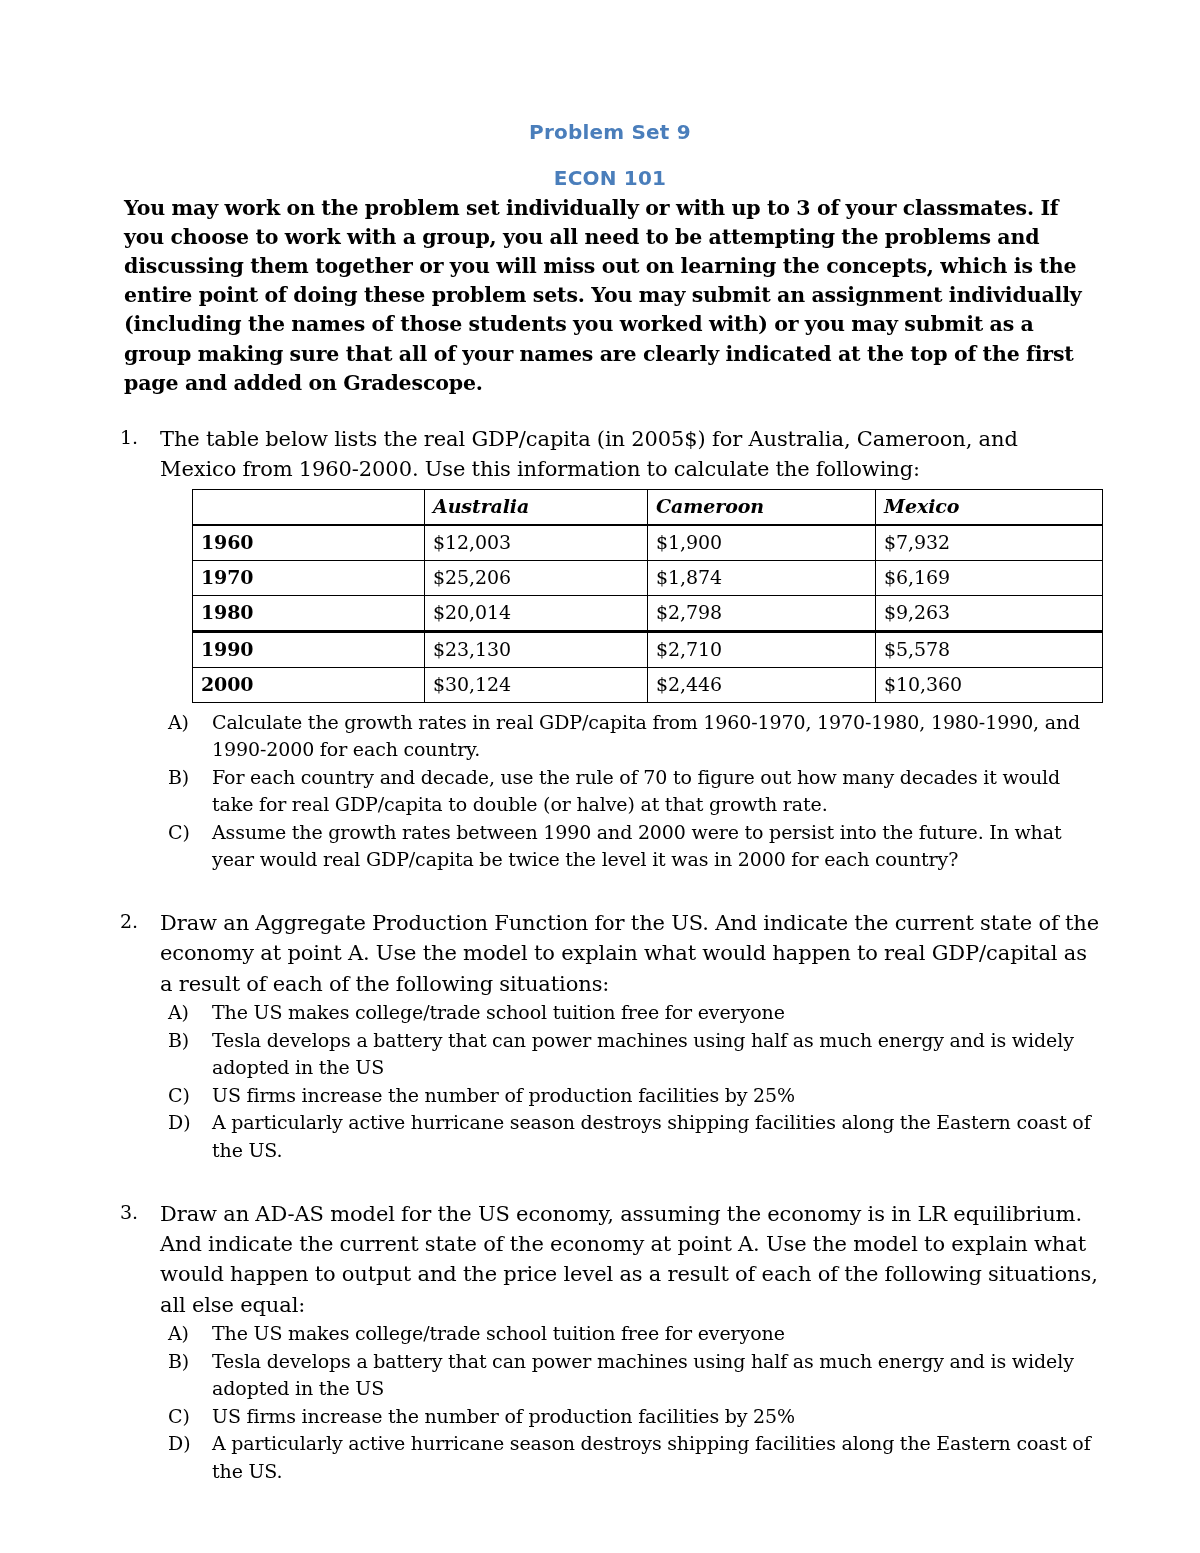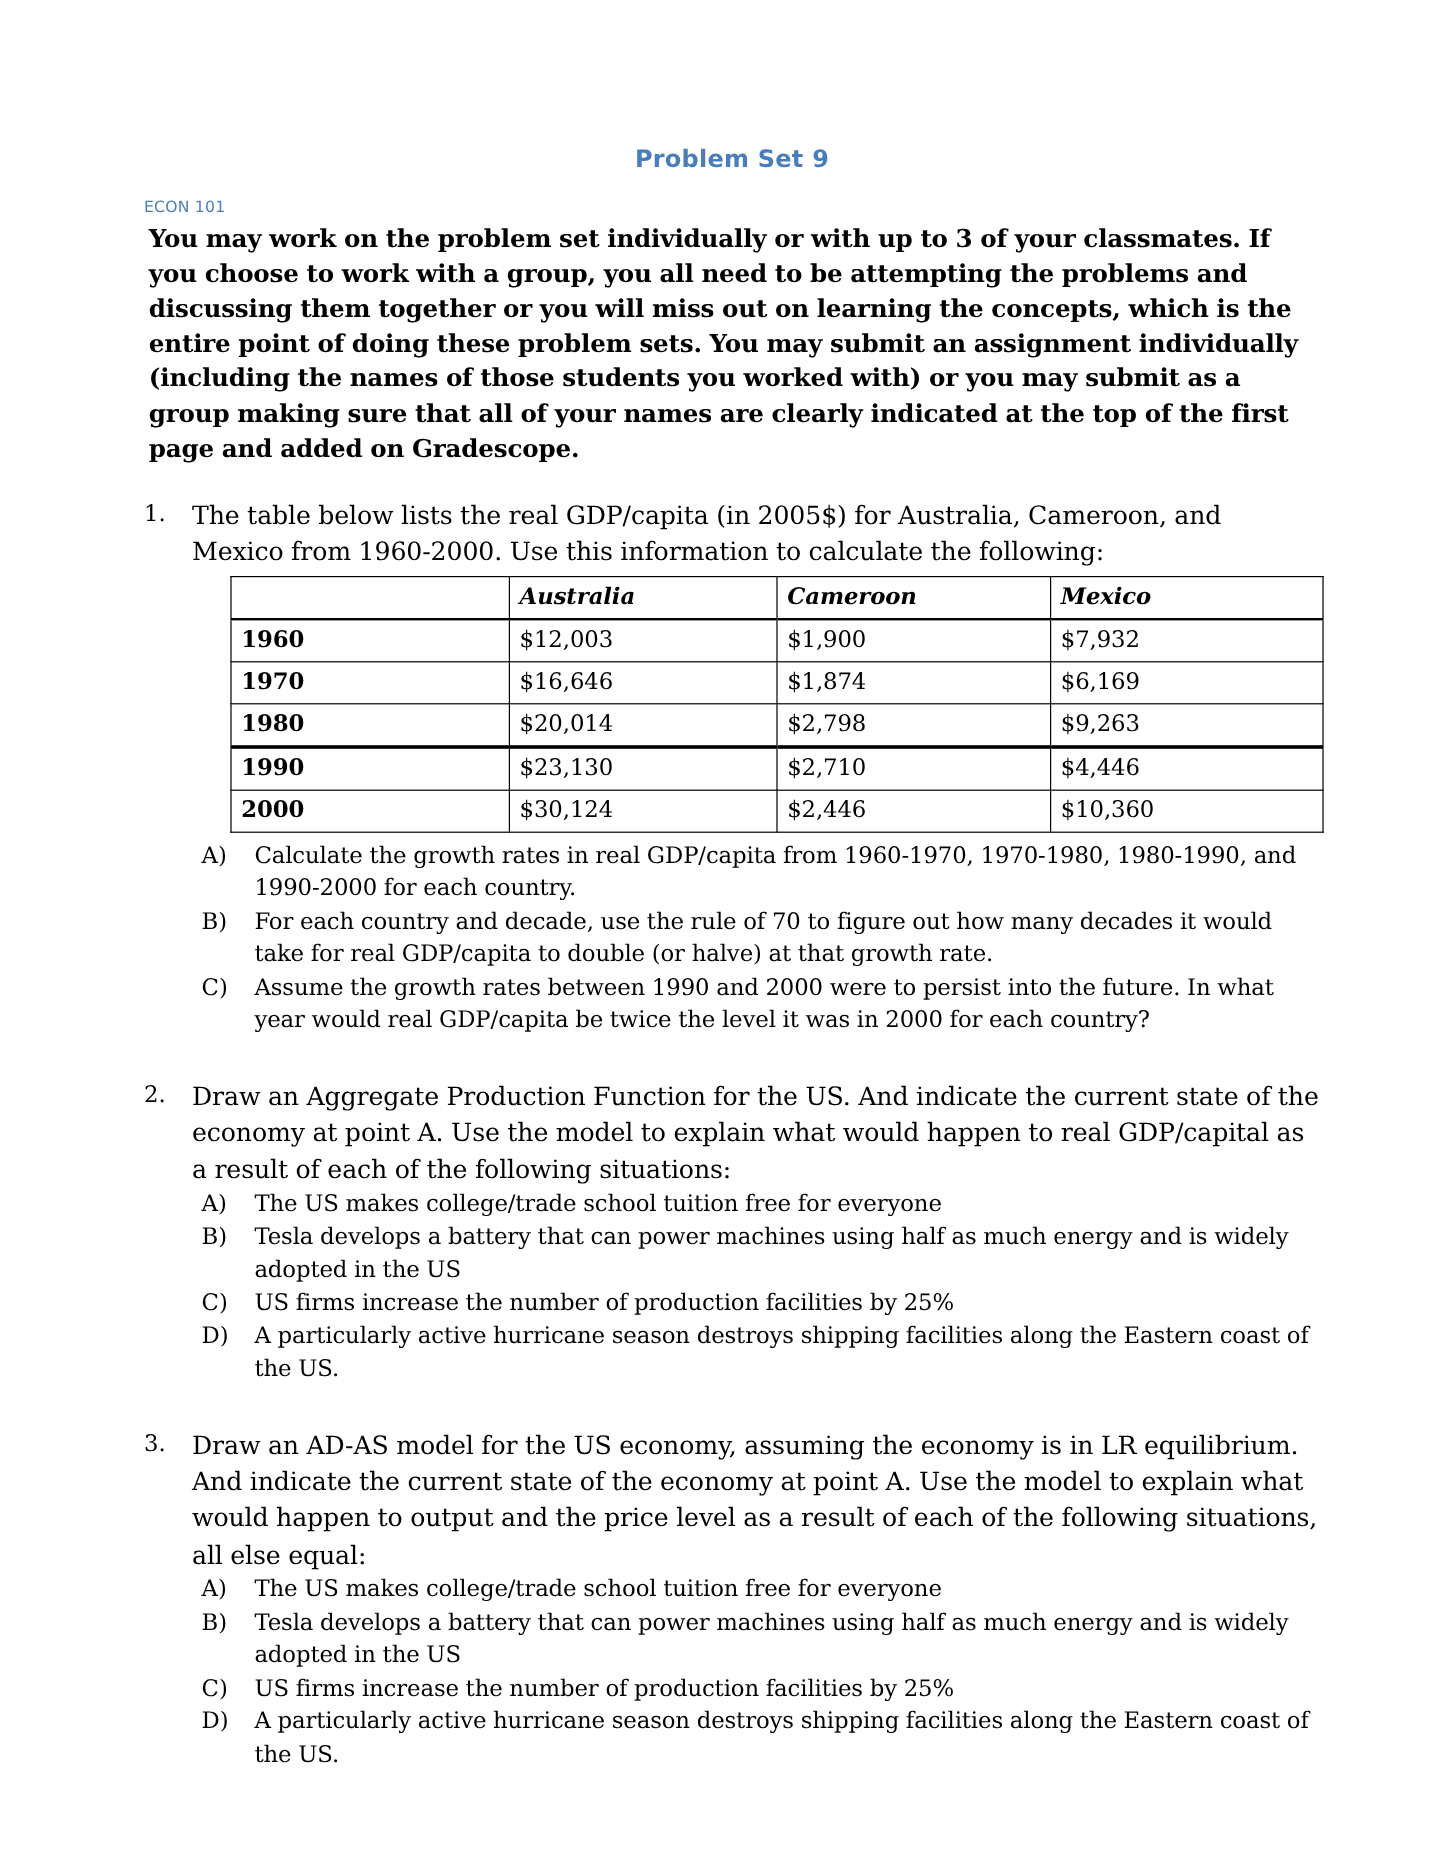--- a/index.html
+++ b/index.html
@@ -26,24 +26,24 @@
     margin: 0 0 22px 0;
     text-align: center;
     font-family: "DejaVu Sans", "Liberation Sans", sans-serif;
     font-size: 20px;
     font-weight: bold;
     color: #4a7ebb;
     letter-spacing: .2px;
   }
   h2.doc-subtitle {
     margin: 0 0 4px 0;
-    text-align: left;
+    text-align: center;
     font-family: "DejaVu Sans", "Liberation Sans", sans-serif;
-    font-size: 13px;
-    font-weight: normal;
+    font-size: 20px;
+    font-weight: bold;
     color: #4a7ebb;
     letter-spacing: .2px;
   }
   p.intro {
     margin: 0 0 26px 4px;
     padding: 0;
     font-size: 20.5px;
     line-height: 1.42;
     font-weight: bold;
     text-align: left;
@@ -161,35 +161,35 @@
           </thead>
           <tbody>
             <tr>
               <td class="yr">1960</td>
               <td>$12,003</td>
               <td>$1,900</td>
               <td>$7,932</td>
             </tr>
             <tr>
               <td class="yr">1970</td>
-              <td>$16,646</td>
+              <td>$25,206</td>
               <td>$1,874</td>
               <td>$6,169</td>
             </tr>
             <tr>
               <td class="yr">1980</td>
               <td>$20,014</td>
               <td>$2,798</td>
               <td>$9,263</td>
             </tr>
             <tr class="thick-top">
               <td class="yr">1990</td>
               <td>$23,130</td>
               <td>$2,710</td>
-              <td>$4,446</td>
+              <td>$5,578</td>
             </tr>
             <tr>
               <td class="yr">2000</td>
               <td>$30,124</td>
               <td>$2,446</td>
               <td>$10,360</td>
             </tr>
           </tbody>
         </table>
       </div>

